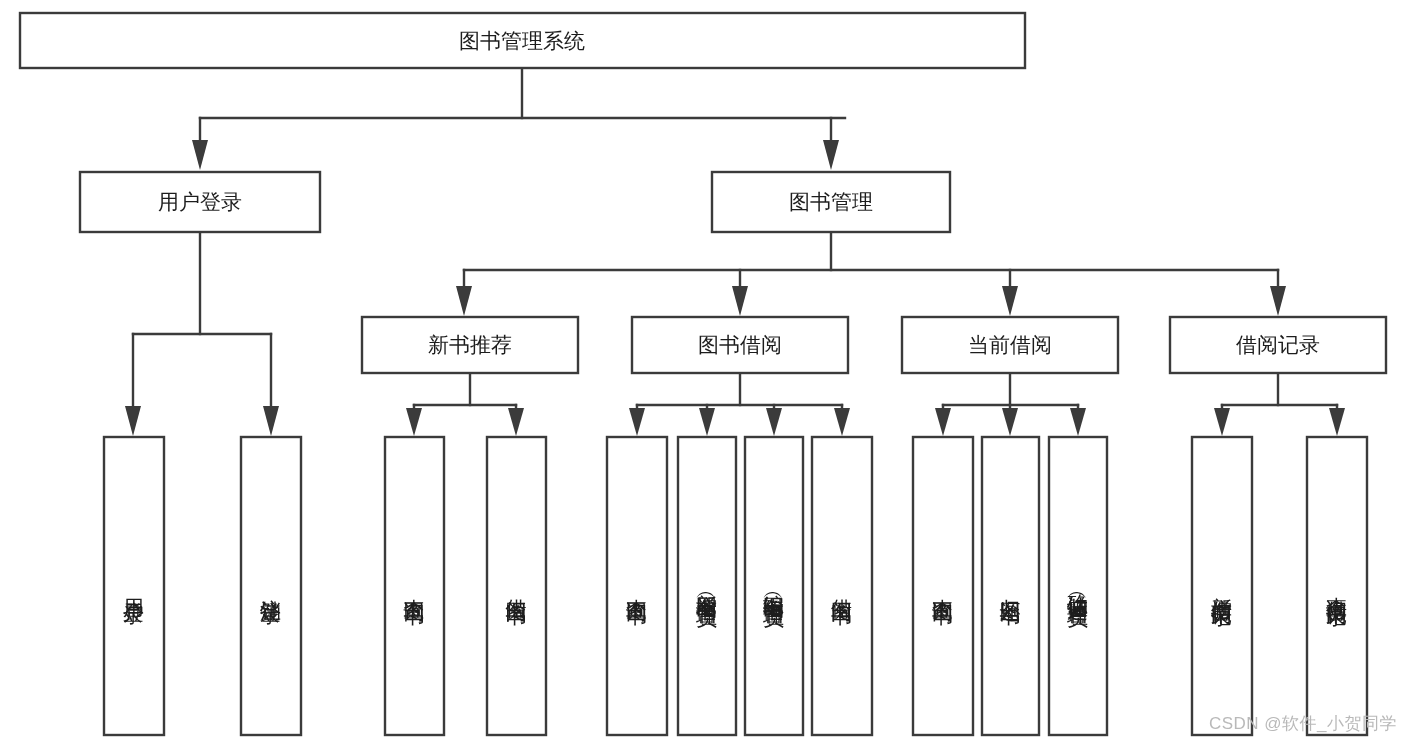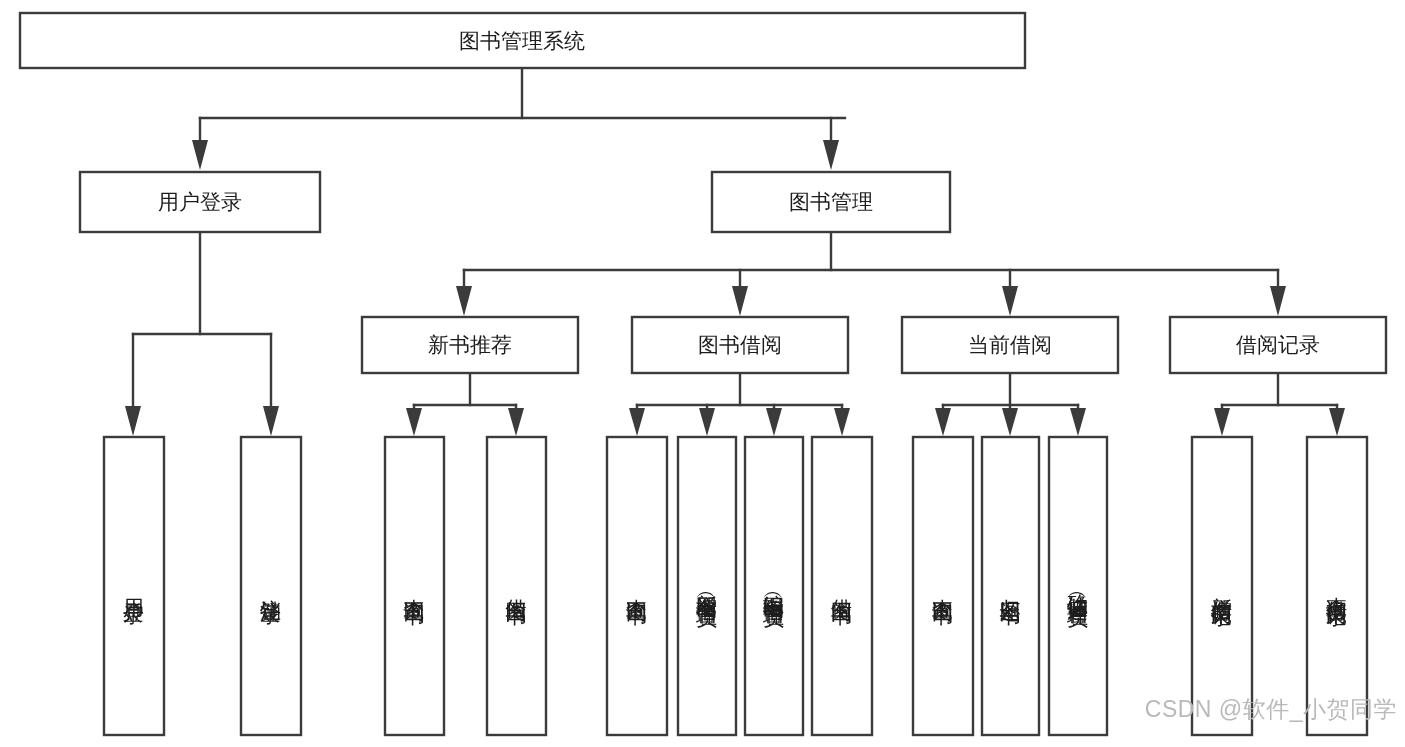--- a/index.html
+++ b/index.html
@@ -58,23 +58,23 @@
     line-height: 1;
     display: flex;
     align-items: center;
     justify-content: center;
     white-space: nowrap;
     pointer-events: none;
   }
   #watermark {
     position: absolute;
     right: 8px;
-    bottom: 22px;
-    font-family: "Liberation Sans", "DejaVu Sans", sans-serif;
-    font-size: 23px;
+    bottom: 12px;
+    font-family: "Liberation Sans", "DejaVu Sans", sans-serif;
+    font-size: 17px;
     color: #b9b9b9;
     letter-spacing: 0.5px;
     white-space: nowrap;
   }
 </style>
 </head>
 <body>
 
 <div id="diagram-root">
 

